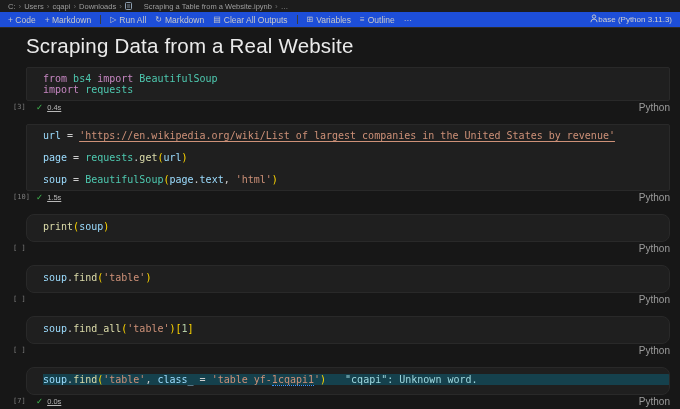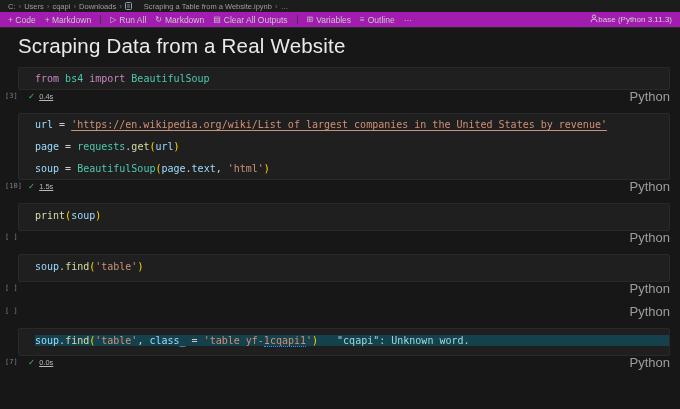--- a/index.html
+++ b/index.html
@@ -12,42 +12,42 @@
   
   .breadcrumb {
     height:12px; background:#1c1c1c;
     display:flex; align-items:center; gap:4px;
     padding:1px 8px 0 8px; font-size:7.5px; color:#9d9d9d; white-space:nowrap;
   }
   .crumb { cursor:default; }
   .crumb-sep { color:#6a6a6a; font-size:8px; margin:0 -1px; }
   .file-crumb { display:flex; align-items:center; gap:12px; }
   .toolbar {
-    height:16px; background:#a21caf; border-bottom:1px solid #2a2a2a;
+    height:16px; background:#1d4ed8; border-bottom:1px solid #2a2a2a;
     display:flex; align-items:center; gap:9px;
     padding:0 8px; font-size:8.5px; color:#c8c8c8; white-space:nowrap;
   }
   .tb-item { display:flex; align-items:center; gap:3px; cursor:default; }
   .tb-ico { font-size:8px; color:#c8c8c8; }
   .tb-sep { width:1px; height:9px; background:#3c3c3c; }
   .kernel { margin-left:auto; display:flex; align-items:center; gap:0; font-size:8px; color:#d0d0d0; }
   
-  .notebook { padding:3px 10px 0 18px; }
+  .notebook { padding:3px 10px 0 26px; }
   .md-title {
     font-size:20.5px; font-weight:500; color:#eaeaea;
     margin:3px 0 9px 0; letter-spacing:0.2px;
   }
   .cell { position:relative; margin-bottom:10px; }
   .editor {
     background:#1f1f1f; border:1px solid #292929; border-radius:2px;
     padding:5px 0 5px 16px;
     font-family:"DejaVu Sans Mono", monospace;
     font-size:10px; line-height:11px; white-space:pre; overflow:hidden;
   }
-  .cell.single .editor { padding-top:6px; padding-bottom:9px; }
+  .cell.single .editor { padding-top:6px; padding-bottom:9px;border-radius:8px; }
   .line { min-height:11px; }
   .line.hl { background:#15414d; }
   .tok.kw  { color:#C586C0; }
   .tok.mod { color:#4EC9B0; }
   .tok.fn  { color:#DCDCAA; }
   .tok.var { color:#9CDCFE; }
   .tok.str { color:#CE9178; }
   .tok.strU{ color:#CE9178; text-decoration:underline; text-underline-offset:1.5px; }
   .tok.strw{ color:#CE9178; border-bottom:1px dotted #3794ff; }
   .tok.pln { color:#cccccc; }
@@ -57,21 +57,21 @@
   .status {
     position:relative; display:flex; align-items:center;
     height:13px; padding-left:10px; font-size:7.5px; color:#a8a8a8;
   }
   .exec {
     position:absolute; left:-13px; top:2px;
     color:#7d7d7d; font-family:"DejaVu Sans Mono", monospace; font-size:7px;
   }
   .check { color:#3fb950; font-size:8.5px; margin-right:4px; line-height:1; }
   .time  { font-size:7.5px; color:#b8b8b8;text-decoration:underline; }
-  .lang  { margin-left:auto; color:#9d9d9d; font-size:13px; cursor:default; }
+  .lang  { margin-left:auto; color:#9d9d9d; font-size:10px; cursor:default; }
 </style>
 </head>
 <body>
 
 <div class="breadcrumb">
   <span class="crumb">C:</span>
   <span class="crumb-sep">›</span>
   <span class="crumb">Users</span>
   <span class="crumb-sep">›</span>
   <span class="crumb">cqapi</span>
@@ -126,21 +126,21 @@
         </svg>
     </span>
     <span>base (Python 3.11.3)</span>
   </span>
 </div>
 
 <div class="notebook">
   <h1 class="md-title">Scraping Data from a Real Website</h1>
   <div>
       <div class="cell">
-        <div class="editor"><div class="line"><span class="tok kw">from </span><span class="tok mod">bs4</span><span class="tok kw"> import </span><span class="tok mod">BeautifulSoup</span></div></div>
+        <div class="editor"><div class="line"><span class="tok kw">from </span><span class="tok mod">bs4</span><span class="tok kw"> import </span><span class="tok mod">BeautifulSoup</span></div><div class="line"><span class="tok kw">import </span><span class="tok mod">requests</span></div></div>
         <div class="status">
           <span class="exec">[3]</span>
           <span class="check">✓</span>
           <span class="time">0.4s</span>
           <span class="lang">Python</span>
         </div>
       </div>
       <div class="cell">
         <div class="editor"><div class="line"><span class="tok var">url</span><span class="tok pln"> = </span><span class="tok strU">'https://en.wikipedia.org/wiki/List_of_largest_companies_in_the_United_States_by_revenue'</span></div><div class="line">&nbsp;</div><div class="line"><span class="tok var">page</span><span class="tok pln"> = </span><span class="tok mod">requests</span><span class="tok pln">.</span><span class="tok fn">get</span><span class="tok brk">(</span><span class="tok var">url</span><span class="tok brk">)</span></div><div class="line">&nbsp;</div><div class="line"><span class="tok var">soup</span><span class="tok pln"> = </span><span class="tok mod">BeautifulSoup</span><span class="tok brk">(</span><span class="tok var">page</span><span class="tok pln">.</span><span class="tok var">text</span><span class="tok pln">, </span><span class="tok str">'html'</span><span class="tok brk">)</span></div></div>
         <div class="status">
@@ -158,20 +158,21 @@
         </div>
       </div>
       <div class="cell single">
         <div class="editor"><div class="line"><span class="tok var">soup</span><span class="tok pln">.</span><span class="tok fn">find</span><span class="tok brk">(</span><span class="tok str">'table'</span><span class="tok brk">)</span></div></div>
         <div class="status">
           <span class="exec">[ ]</span>
           <span class="lang">Python</span>
         </div>
       </div>
       <div class="cell single">
+        <div class="editor"><div class="line"><span class="tok var">soup</span><span class="tok pln">.</span><span class="tok fn">find_all</span><span class="tok brk">(</span><span class="tok str">'table'</span><span class="tok brk">)</span><span class="tok brk">[</span><span class="tok num">1</span><span class="tok brk">]</span></div></div>
         <div class="status">
           <span class="exec">[ ]</span>
           <span class="lang">Python</span>
         </div>
       </div>
       <div class="cell single">
         <div class="editor"><div class="line hl"><span class="tok var">soup</span><span class="tok pln">.</span><span class="tok fn">find</span><span class="tok brk">(</span><span class="tok str">'table'</span><span class="tok pln">, </span><span class="tok var">class_</span><span class="tok pln"> = </span><span class="tok str">'table yf-</span><span class="tok strw">1cqapi1</span><span class="tok str">'</span><span class="tok brk">)</span><span class="tok hint">"cqapi": Unknown word.</span></div></div>
         <div class="status">
           <span class="exec">[7]</span>
           <span class="check">✓</span>

